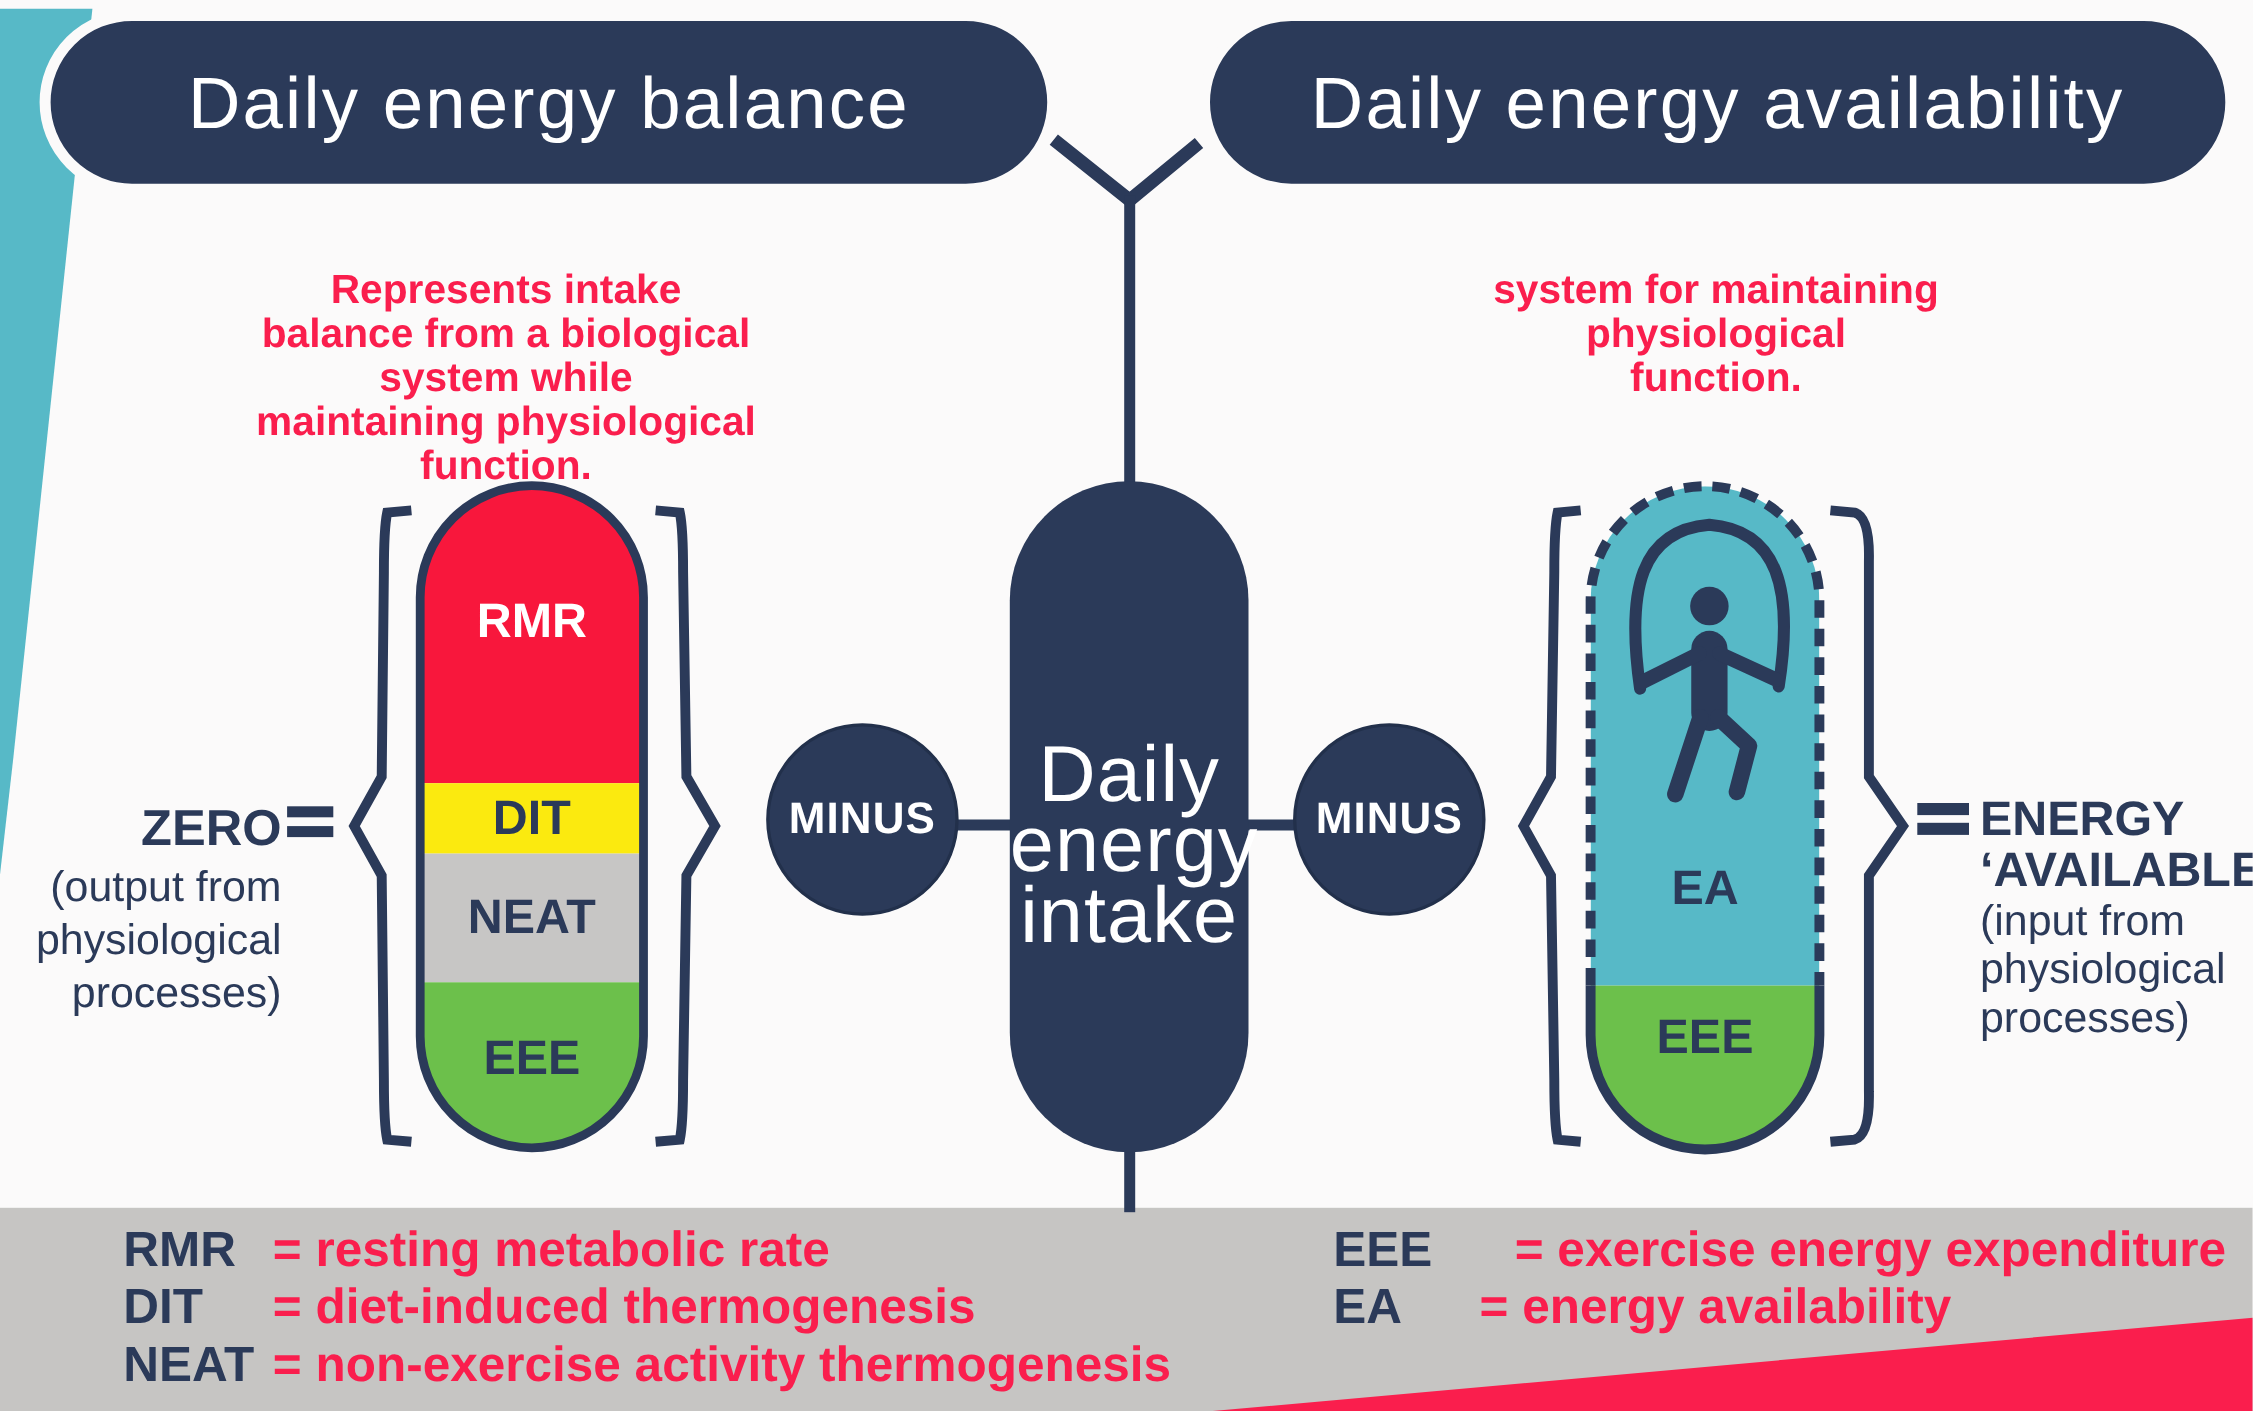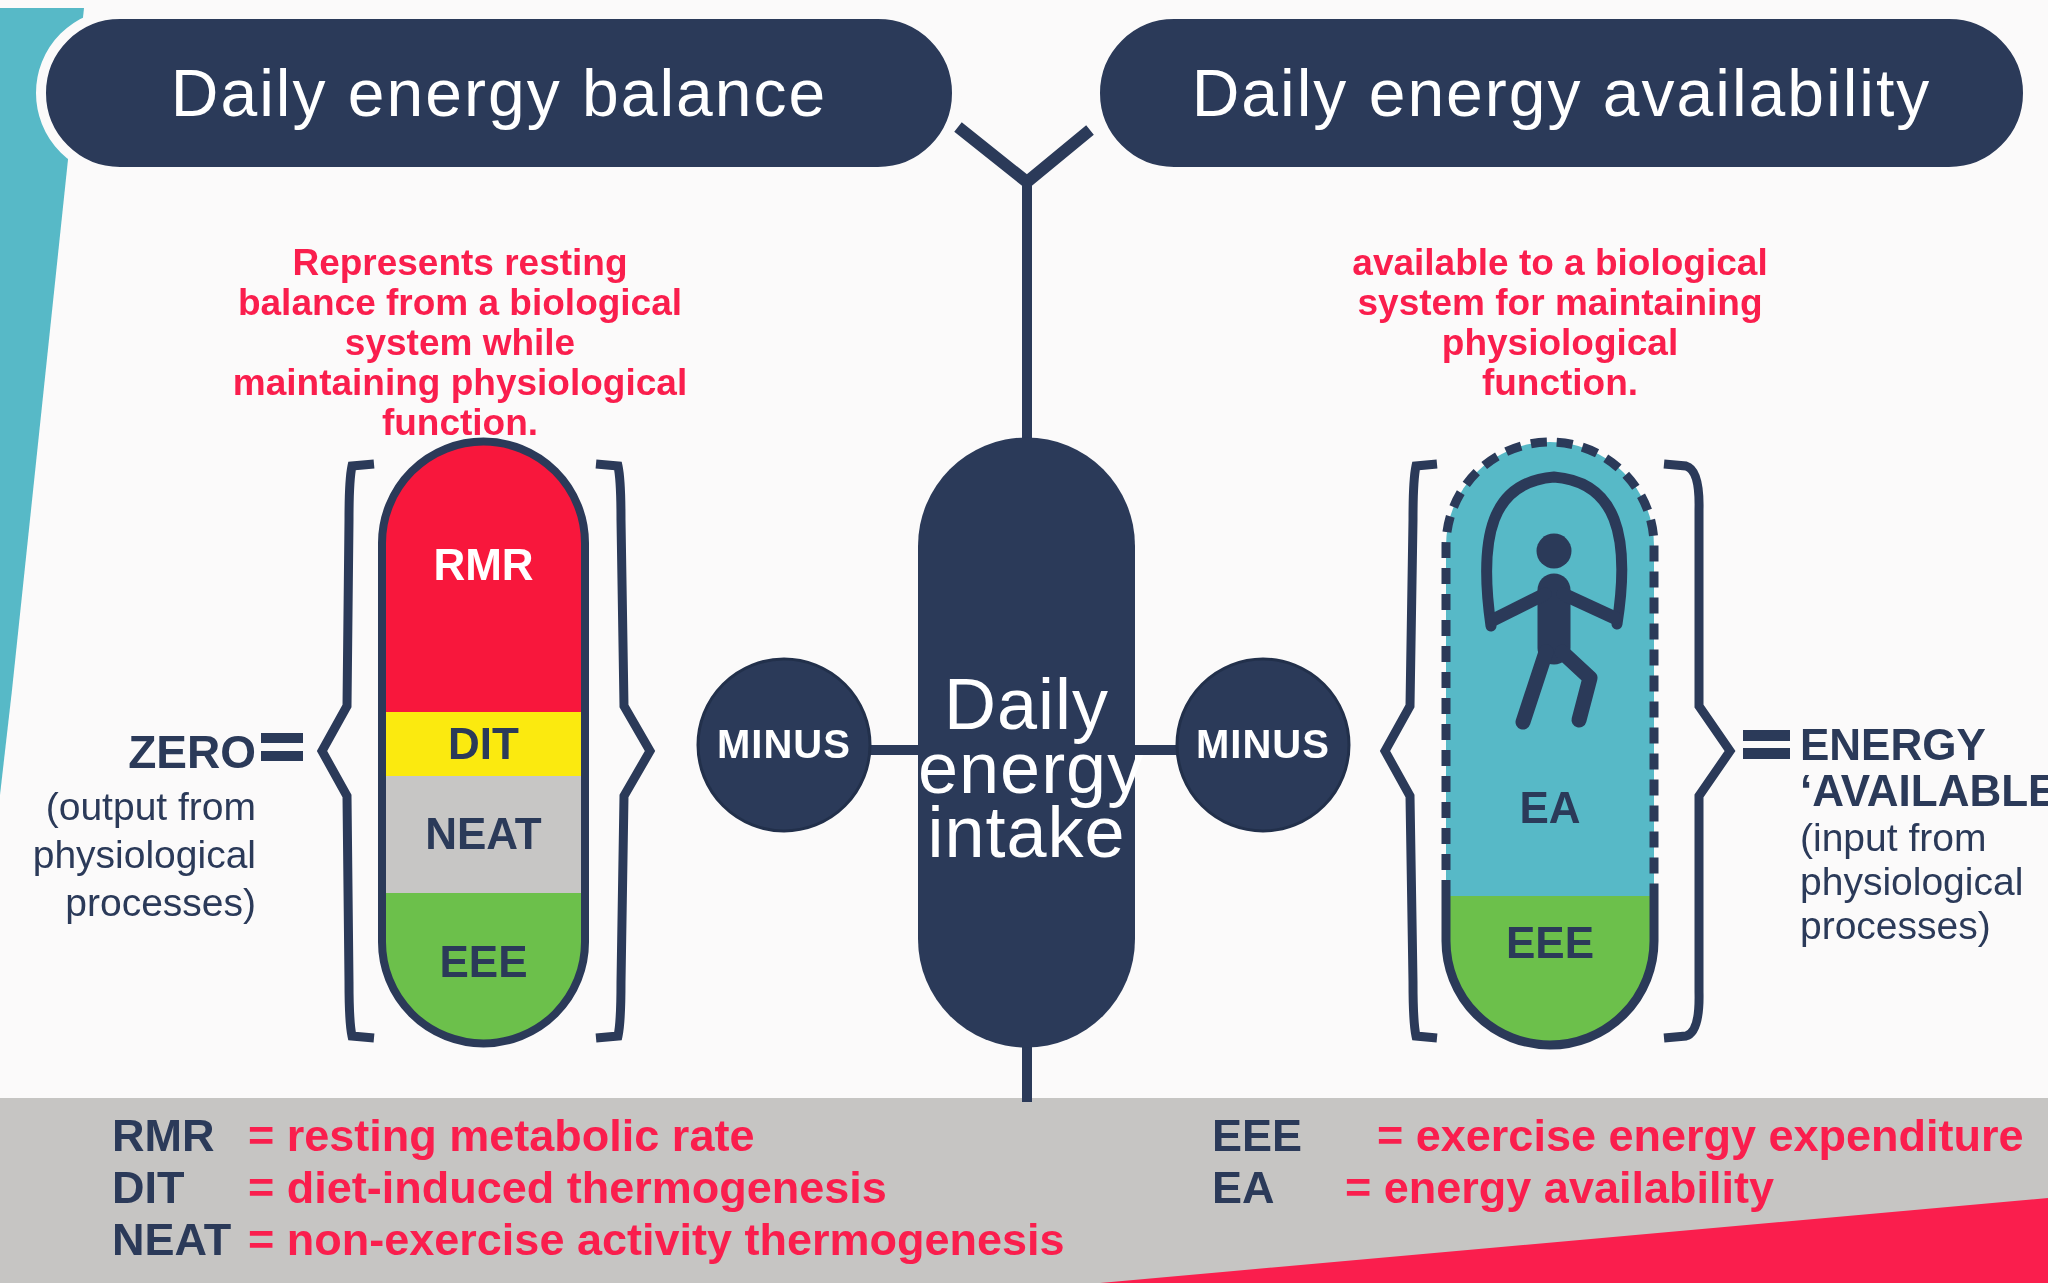--- a/index.html
+++ b/index.html
@@ -111,28 +111,27 @@
       <rect x="261" y="751" width="42" height="10"></rect>
       <rect x="1743" y="730" width="47" height="11"></rect>
       <rect x="1743" y="748" width="47" height="11"></rect>
     </g>
   </svg>
 
   <div class="txt title" style="left:41px;top:14px;width:916px;">Daily energy balance</div>
   <div class="txt title" style="left:1095px;top:14px;width:933px;">Daily energy availability</div>
 
   <div class="txt desc" style="left:180px;top:243px;width:560px;">
-    <div>Represents resting</div>
+    <div>Represents intake</div>
     <div>balance from a biological</div>
     <div>system while</div>
     <div>maintaining physiological</div>
     <div>function.</div>
   </div>
   <div class="txt desc" style="left:1280px;top:243px;width:560px;">
-    <div>available to a biological</div>
     <div>system for maintaining</div>
     <div>physiological</div>
     <div>function.</div>
   </div>
 
   <div class="txt seg-label white" style="left:382px;top:540px;width:203px;">RMR</div>
   <div class="txt seg-label navy" style="left:382px;top:719px;width:203px;">DIT</div>
   <div class="txt seg-label navy" style="left:382px;top:809px;width:203px;">NEAT</div>
   <div class="txt seg-label navy" style="left:382px;top:937px;width:203px;">EEE</div>
 

